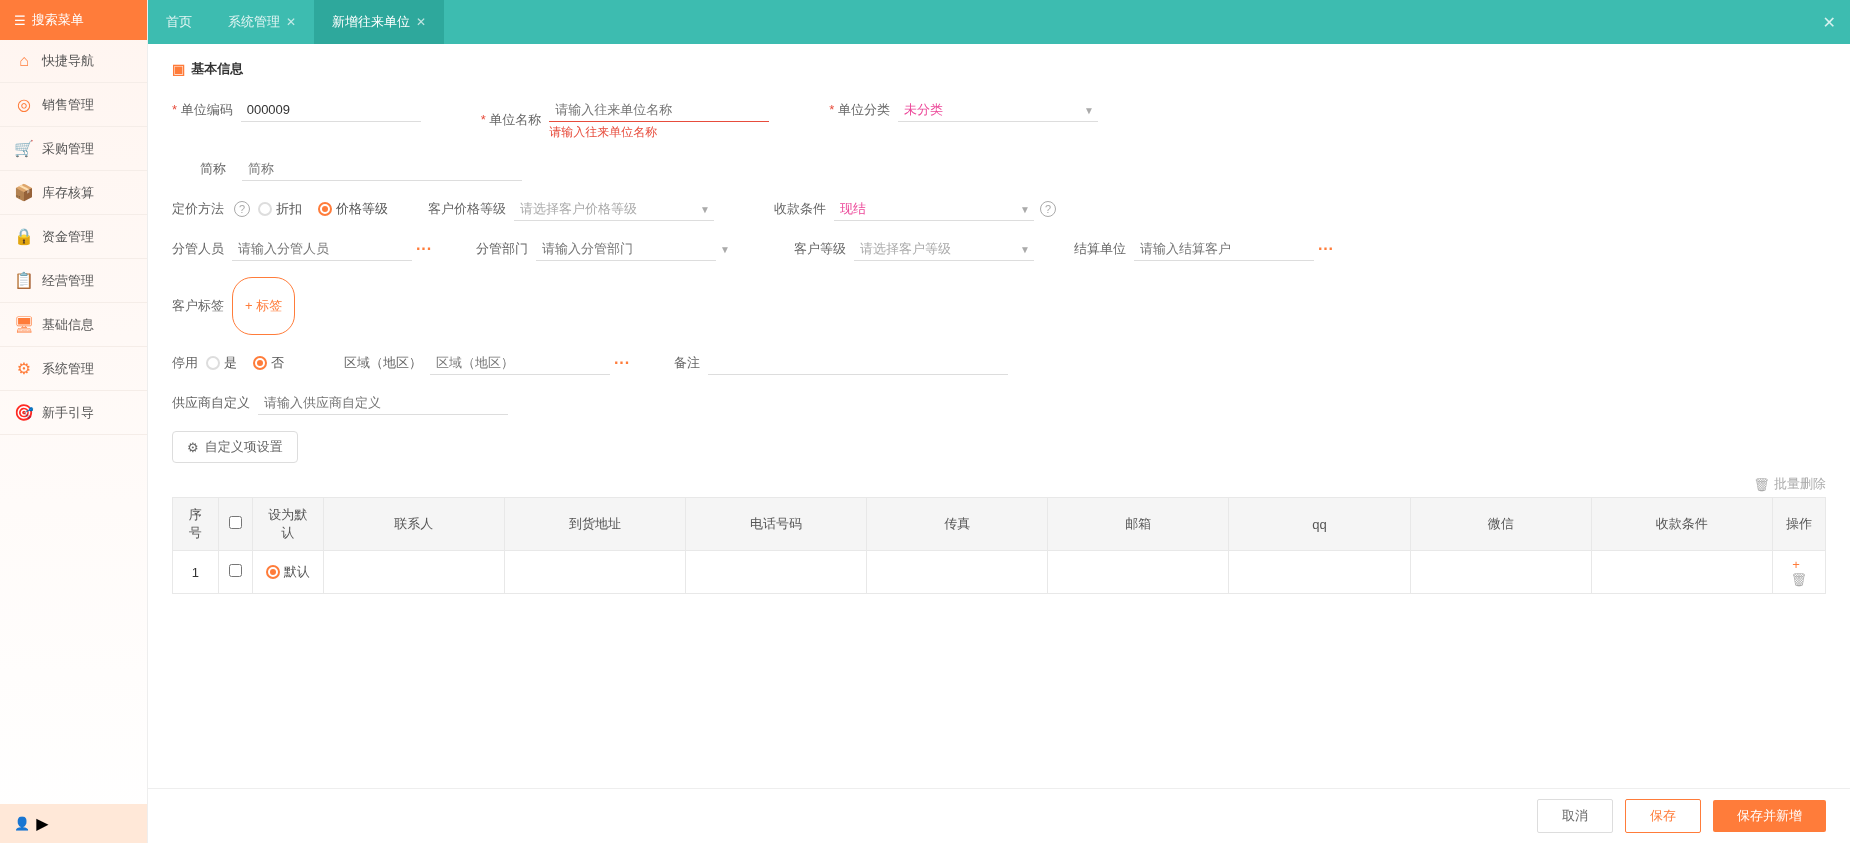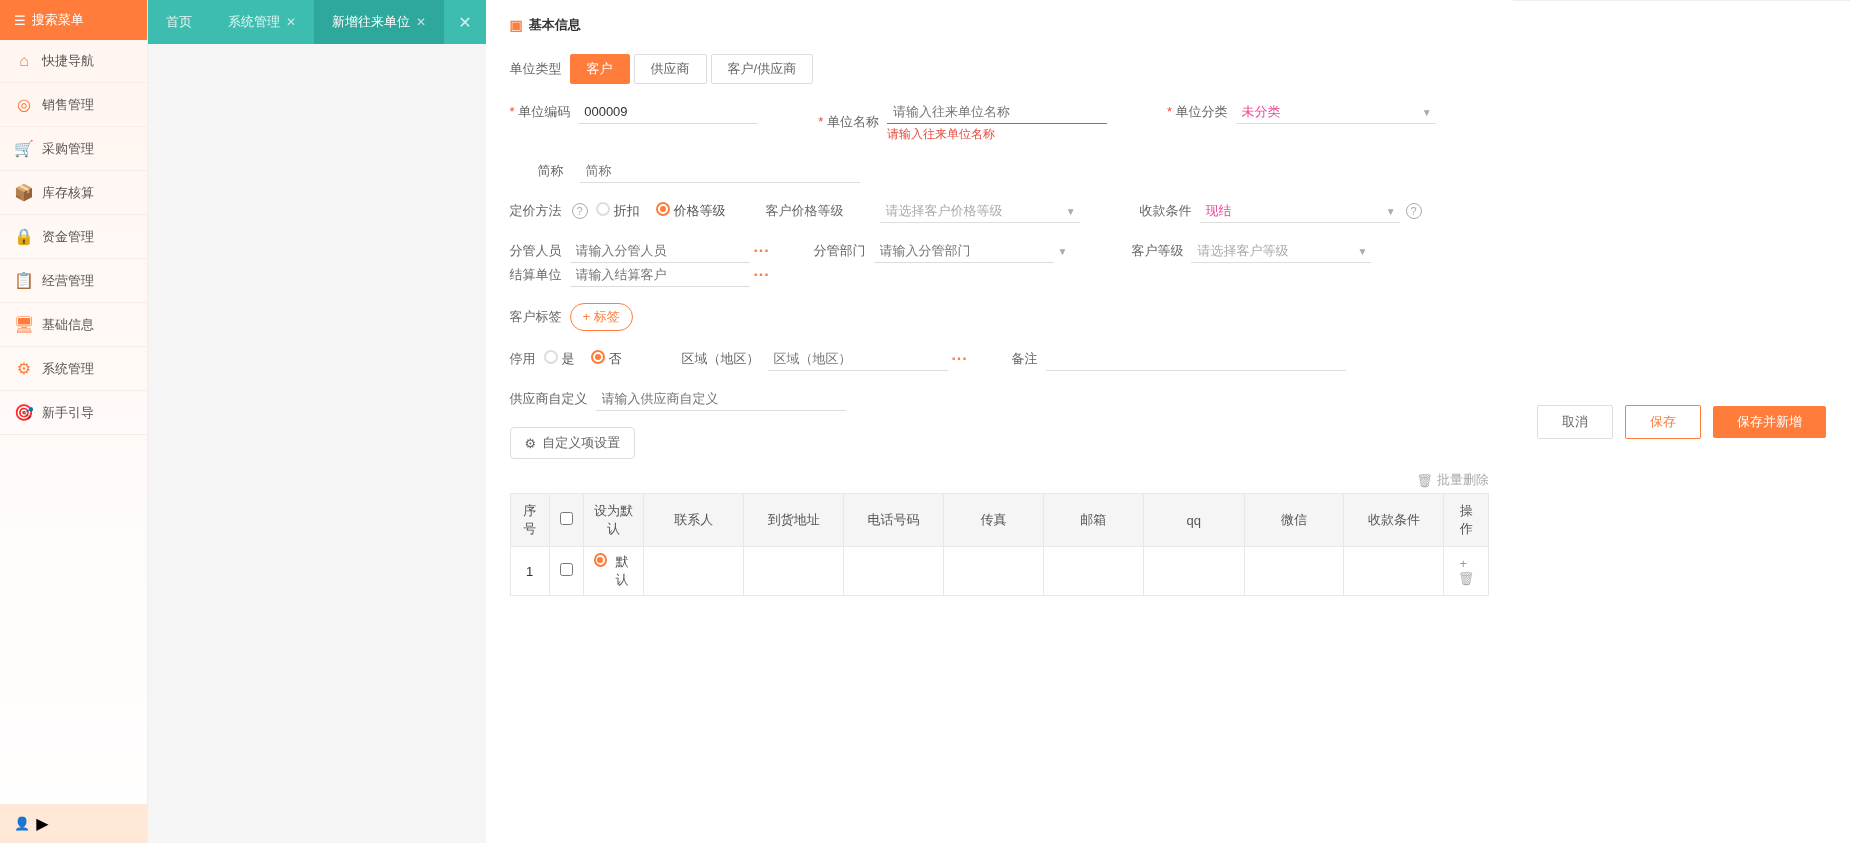--- a/index.html
+++ b/index.html
@@ -41,21 +41,21 @@
       align-items: center;
       padding: 10px 14px;
       background: #ffe8d8;
       gap: 6px;
     }
 
     
     .main-area {
       flex: 1;
       display: flex;
-      flex-direction: row;
+      flex-direction: column;
       overflow: hidden;
     }
 
     
     .tab-bar {
       display: flex;
       align-items: center;
       background: #3dbcb0;
       height: 44px;
       padding: 0 0;
@@ -178,21 +178,21 @@
       font-size: 13px;
     }
     .unit-btn.active {
       background: #ff7c3a;
       color: white;
       border-color: #ff7c3a;
     }
 
     
     .radio-group { display: flex; align-items: center; gap: 16px; }
-    .radio-item { display: flex; gap: 4px; cursor: pointer; color: #555; }
+    .radio-item { display: flex; align-items: center; gap: 4px; cursor: pointer; color: #555; }
     .radio-dot {
       width: 14px; height: 14px;
       border-radius: 50%;
       border: 2px solid #ddd;
       display: flex; align-items: center; justify-content: center;
     }
     .radio-dot.active { border-color: #ff7c3a; }
     .radio-dot.active::after {
       content: '';
       width: 6px; height: 6px;
@@ -200,21 +200,21 @@
       background: #ff7c3a;
     }
 
     
     .tag-btn {
       display: inline-flex;
       align-items: center;
       gap: 4px;
       border: 1px solid #ff7c3a;
       color: #ff7c3a;
-      padding: 4px 12px;
+      padding: 19px 12px;
       border-radius: 20px;
       cursor: pointer;
       background: white;
       font-size: 13px;
     }
 
     
     .more-btn {
       color: #ff7c3a;
       cursor: pointer;
@@ -397,30 +397,20 @@
     <div class="tab-close-all">✕</div>
   </div>
 
   <div class="form-area">
 
     <div class="section-title">
       <span class="section-title-icon">▣</span>
       <span>基本信息</span>
     </div>
 
-    <div class="form-row">
-      <div class="form-field">
-        <span class="form-label">单位类型</span>
-        <div class="unit-type-group">
-          <button class="unit-btn active">客户</button>
-          <button class="unit-btn">供应商</button>
-          <button class="unit-btn">客户/供应商</button>
-        </div>
-      </div>
-    </div>
 
     <div class="form-row">
       <div class="form-field" style="margin-right: 60px;">
         <span class="form-label required">单位编码</span>
         <div class="form-input-group">
           <input type="text" class="form-input" value="000009" style="width: 180px;">
         </div>
       </div>
       <div class="form-field" style="margin-right: 60px;">
         <span class="form-label required">单位名称</span>
@@ -458,21 +448,21 @@
           </div>
           <div class="radio-item">
             <div class="radio-dot active"></div>
             <span>价格等级</span>
           </div>
         </div>
       </div>
       <div class="form-field" style="margin-right: 60px;">
         <span class="form-label">客户价格等级</span>
         <div class="select-wrapper">
-          <select class="form-select" style="width:200px; color:#aaa;margin-left:28px;">
+          <select class="form-select" style="width:200px; color:#aaa;">
             <option value="" selected="">请选择客户价格等级</option>
           </select>
           <span class="chevron">▼</span>
         </div>
       </div>
       <div class="form-field">
         <span class="form-label">收款条件</span>
         <div class="select-wrapper">
           <select class="form-select" style="width:200px;">
             <option>现结</option>

